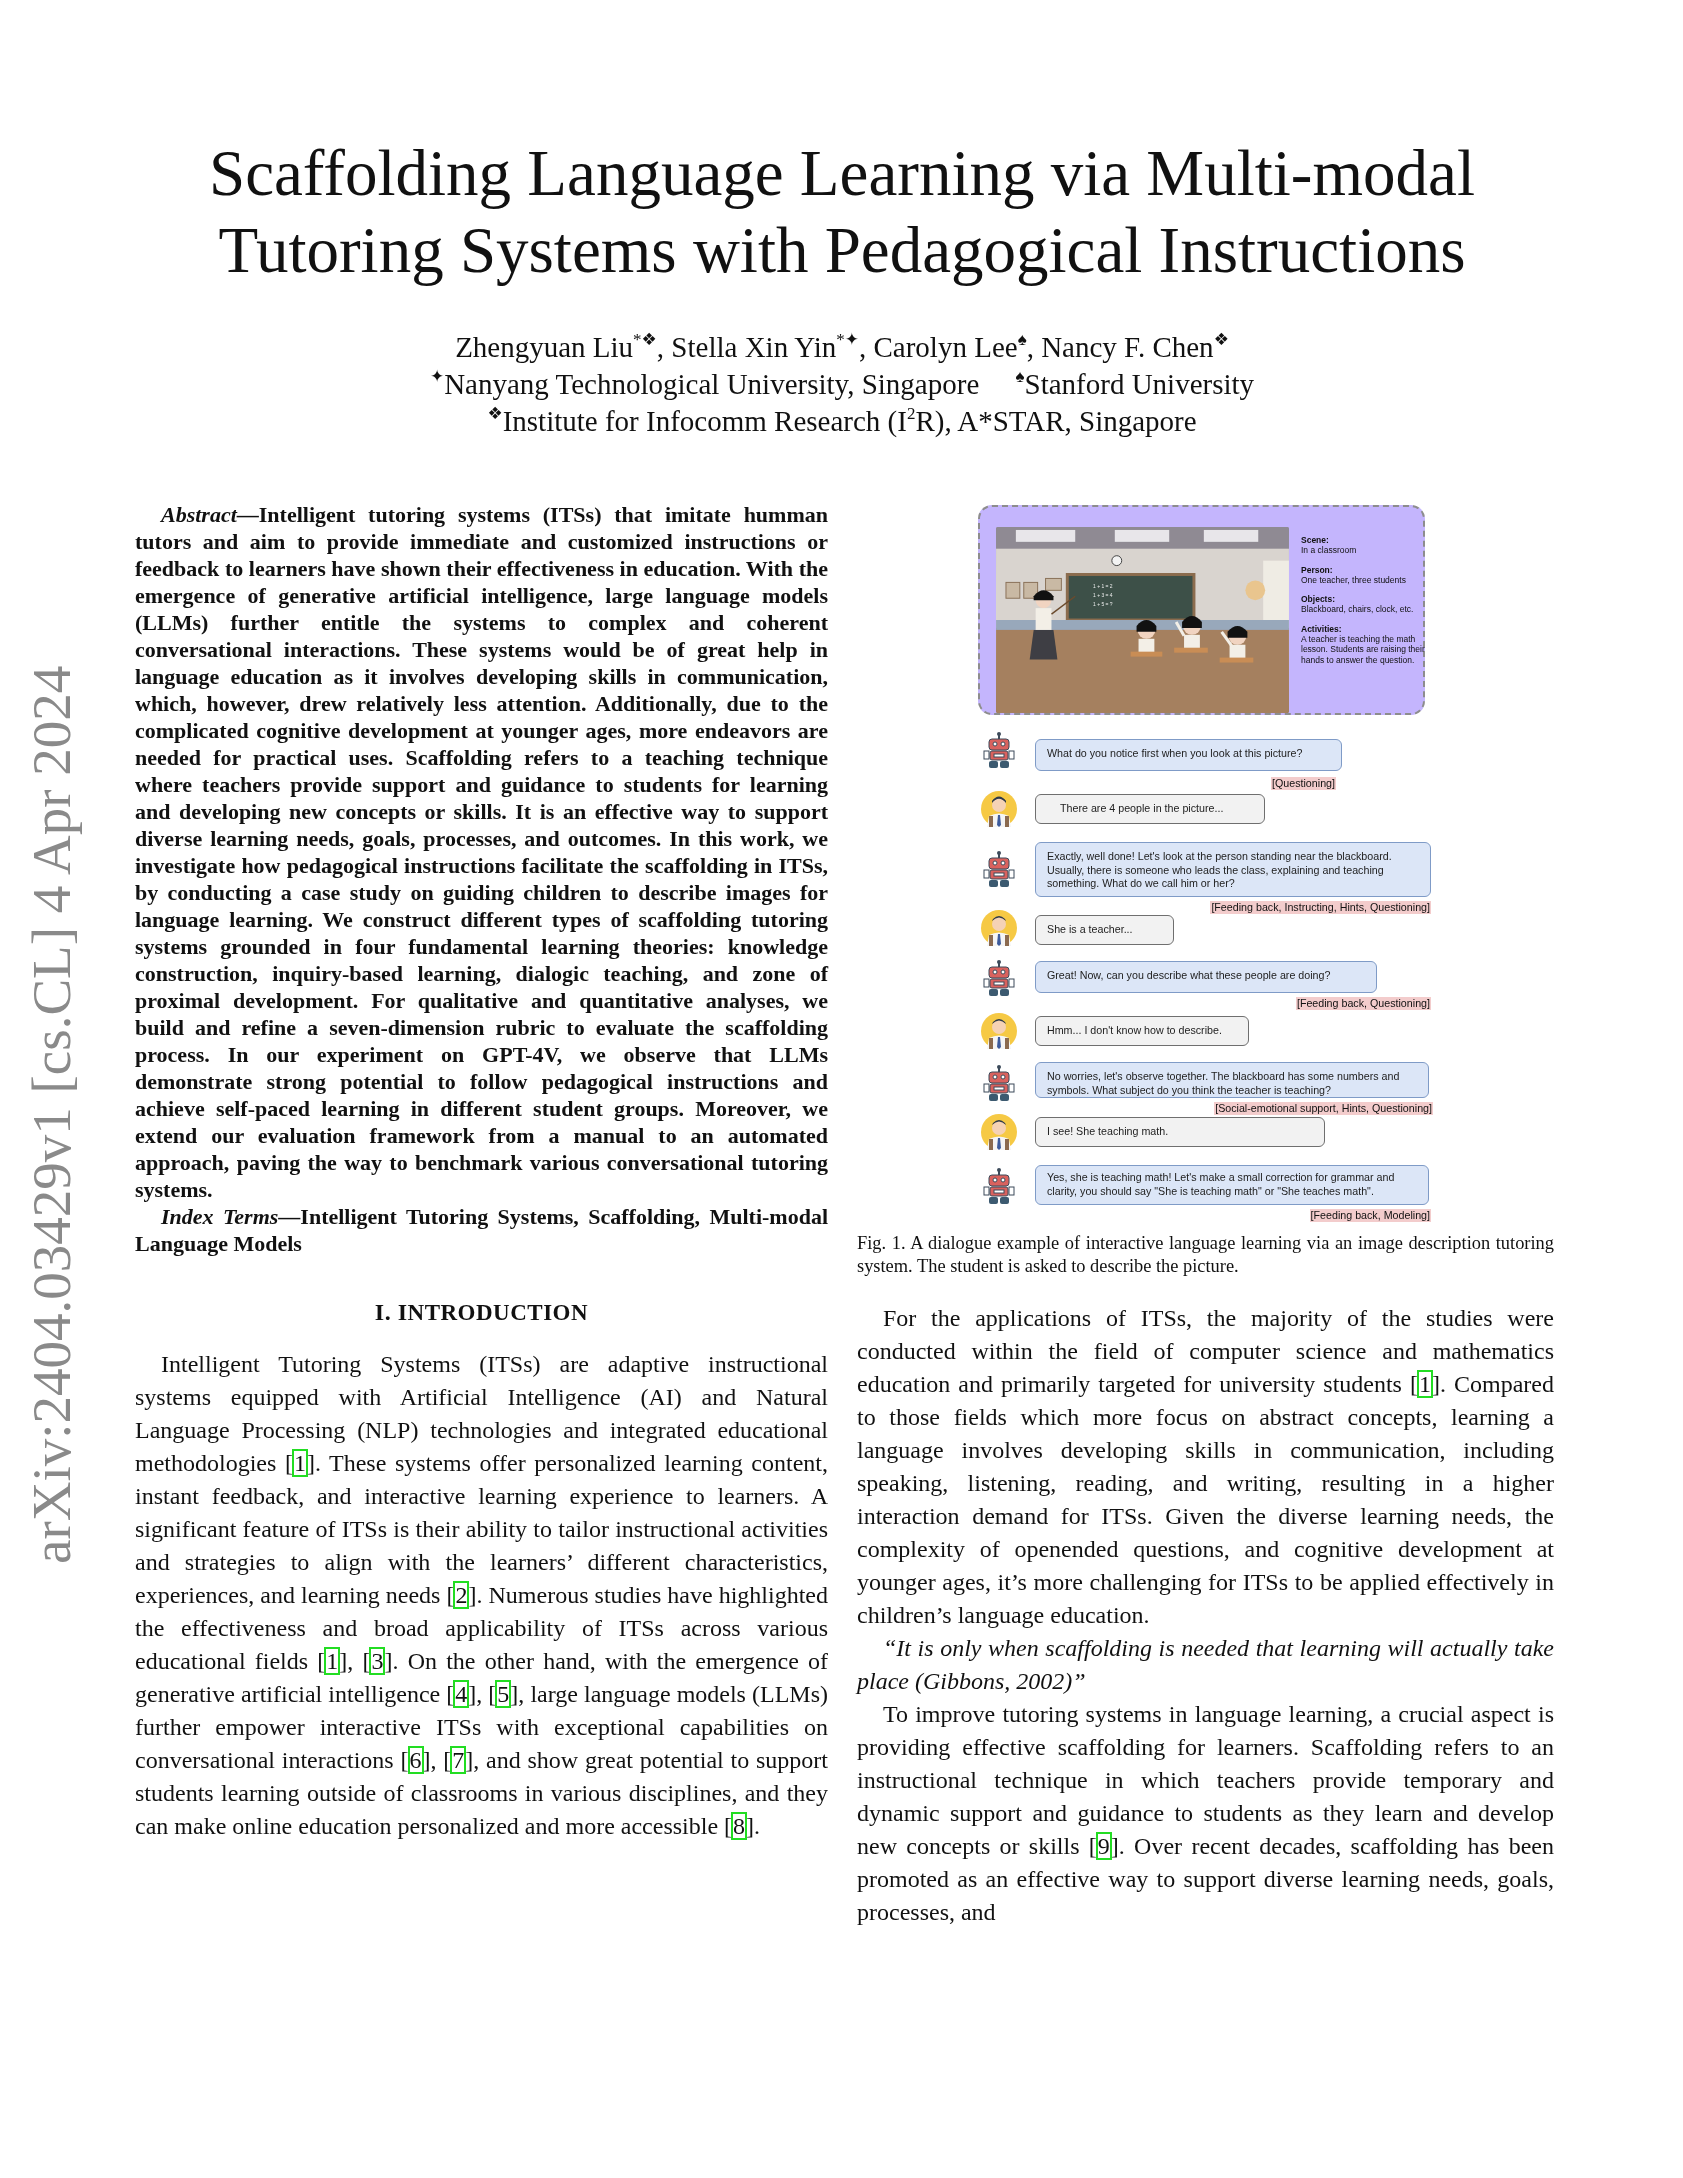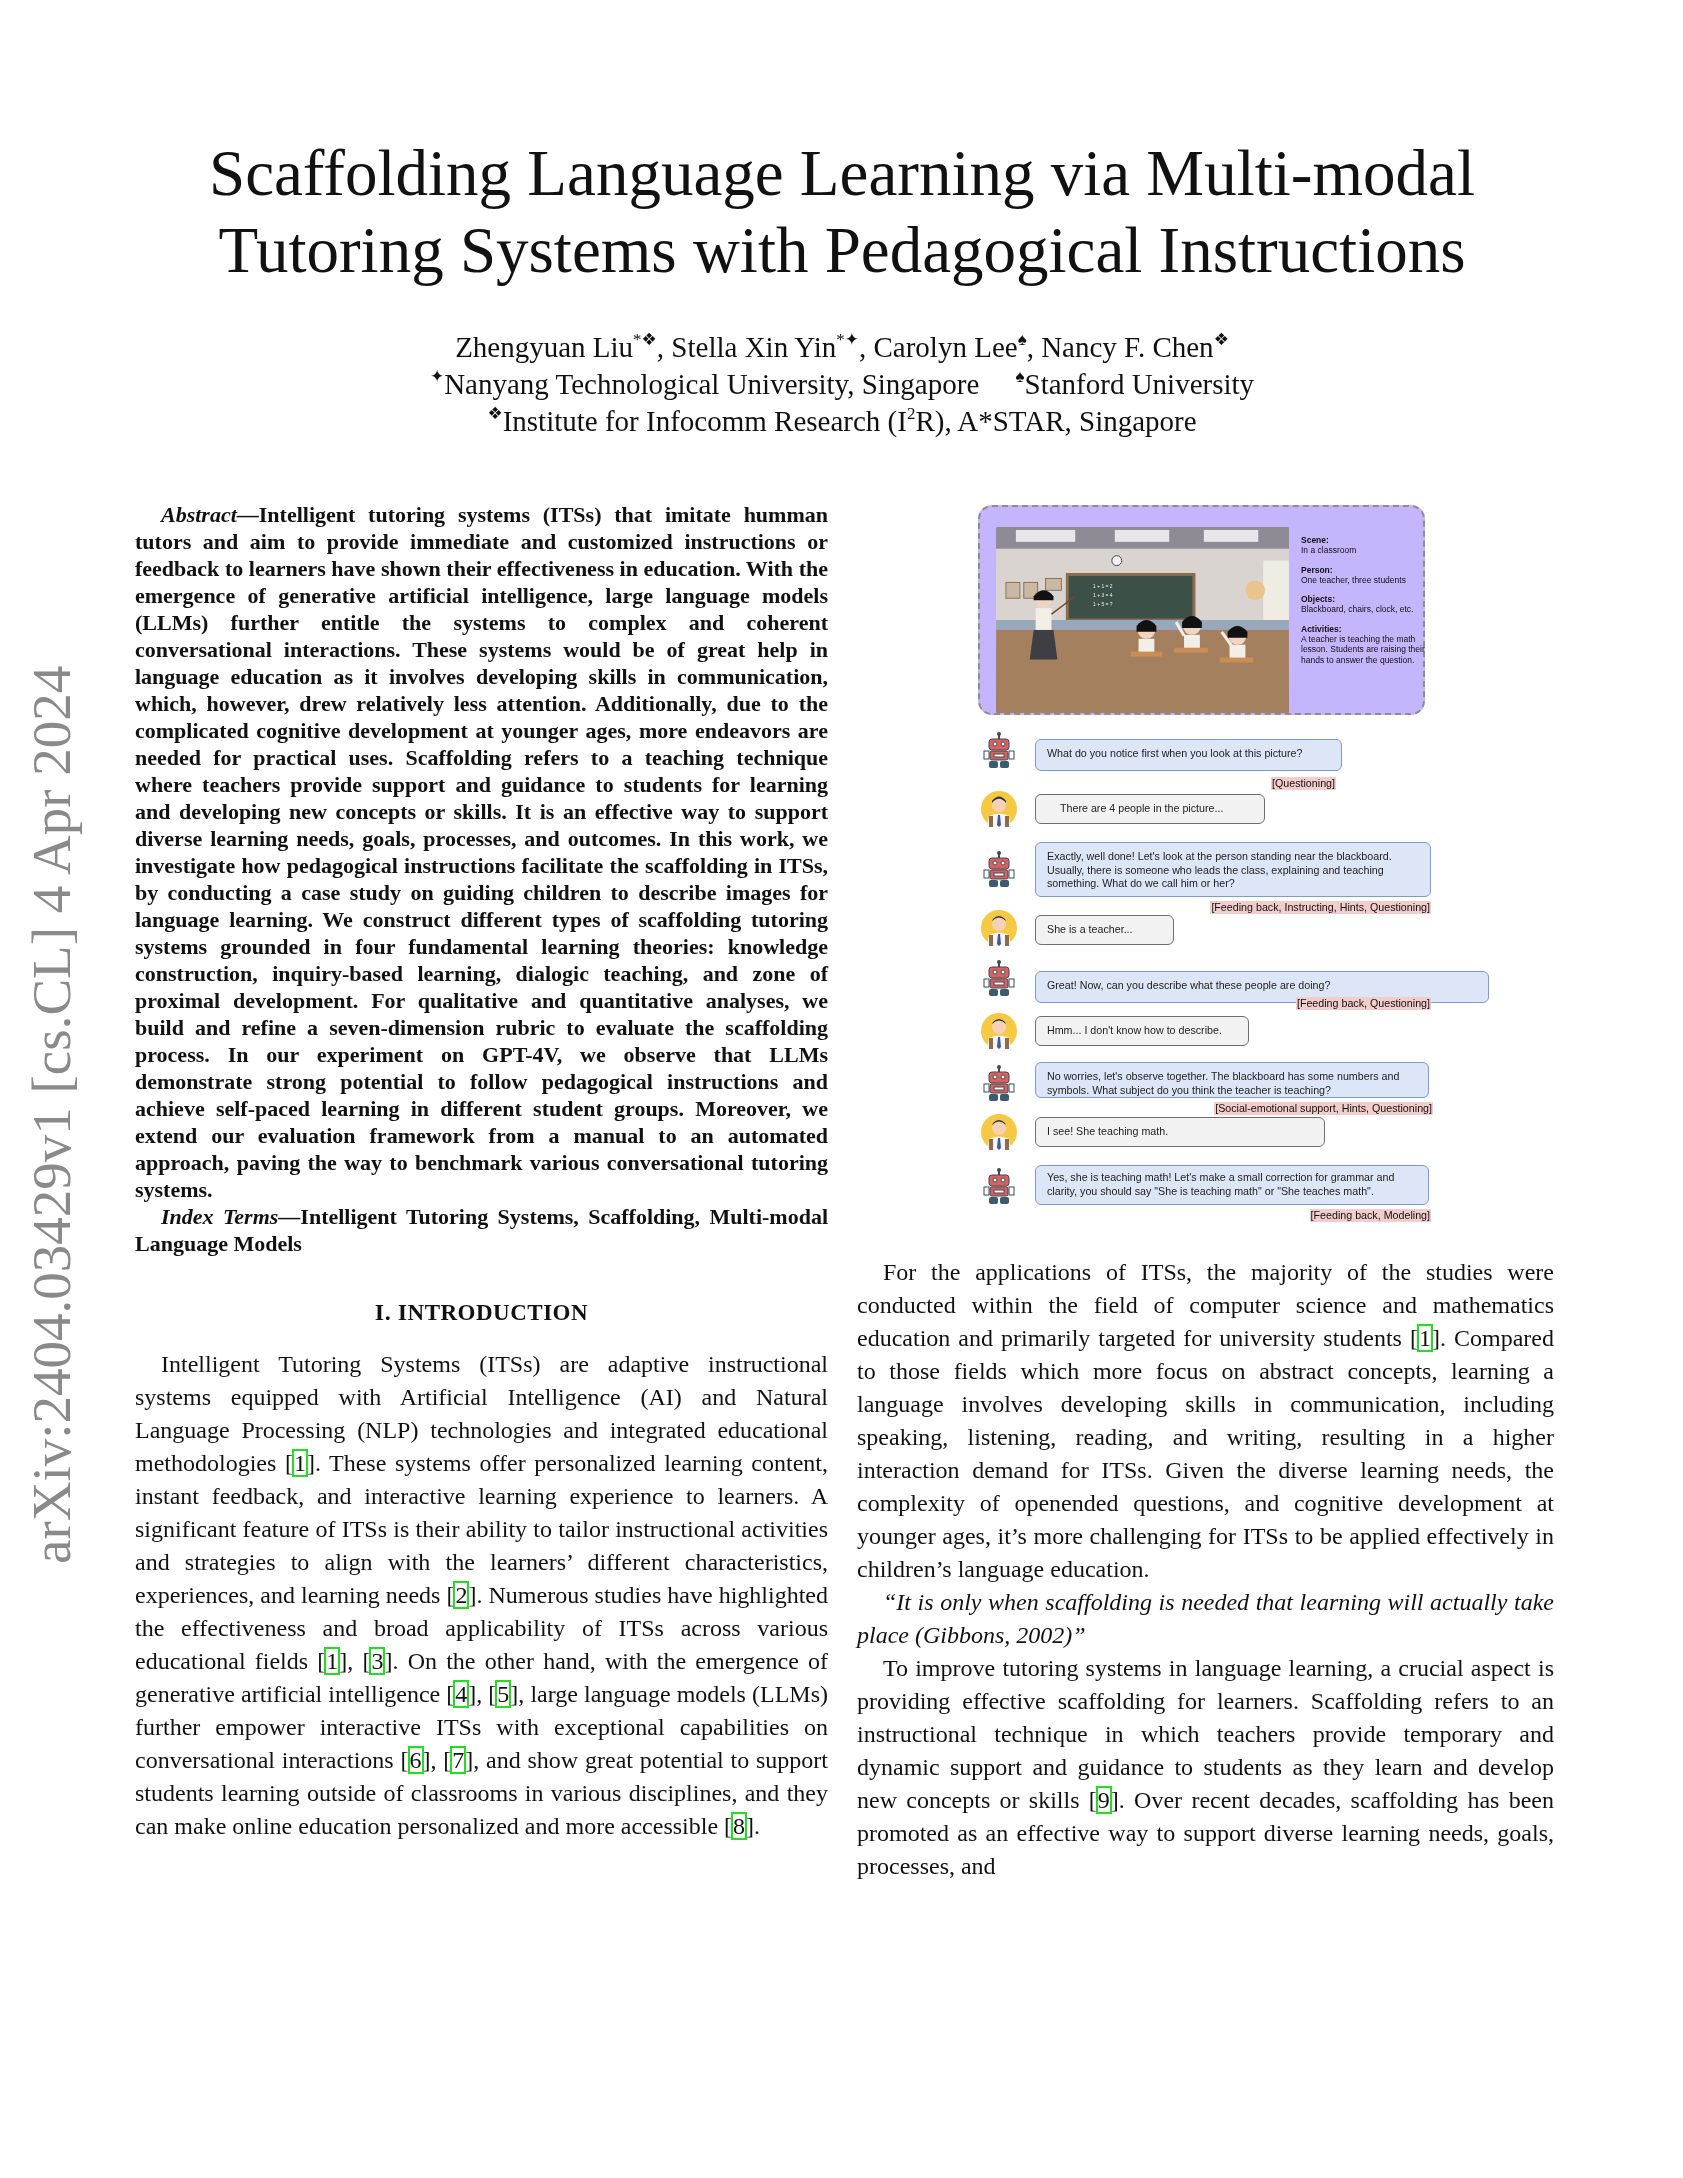--- a/index.html
+++ b/index.html
@@ -258,21 +258,21 @@
             <circle cx="15" cy="13" r="2" fill="#fff" stroke="#3c4a5a"></circle>
             <circle cx="23" cy="13" r="2" fill="#fff" stroke="#3c4a5a"></circle>
             <rect x="10" y="20" width="18" height="9" rx="2" fill="#d9625e" stroke="#3c4a5a"></rect>
             <rect x="14" y="23" width="10" height="3" fill="#fff" stroke="#3c4a5a"></rect>
             <rect x="4" y="20" width="5" height="8" fill="#fff" stroke="#3c4a5a"></rect>
             <rect x="29" y="20" width="5" height="8" fill="#fff" stroke="#3c4a5a"></rect>
             <rect x="9" y="30" width="9" height="7" rx="2" fill="#3c5a70"></rect>
             <rect x="20" y="30" width="9" height="7" rx="2" fill="#3c5a70"></rect>
           </svg>
       </div>
-      <div class="bubble tutor" style="top:12px; width:454px; height:32px;">Great! Now, can you describe what these people are doing?</div>
+      <div class="bubble tutor" style="top:2px; width:342px; height:32px;">Great! Now, can you describe what these people are doing?</div>
       <span class="tag" style="top:38px; right:12px;">[Feeding back, Questioning]</span>
     </div>
 
     <div class="turn" style="position:absolute; top:283px; left:0; width:475px;">
       <div class="avatar" style="top:0;">
         <svg width="38" height="38" viewBox="0 0 38 38">
             <circle cx="19" cy="19" r="18" fill="#f6c944"></circle>
             <circle cx="19" cy="15" r="7" fill="#f5d2b5"></circle>
             <path d="M12 12 Q19 5 26 12 L25 10 Q19 4 13 10 Z" fill="#2e3a4a"></path>
             <path d="M7 37 L9 26 Q19 21 29 26 L31 37 Z" fill="#f5f5f5"></path>
@@ -335,18 +335,19 @@
             <rect x="20" y="30" width="9" height="7" rx="2" fill="#3c5a70"></rect>
           </svg>
       </div>
       <div class="bubble tutor" style="top:4px; width:394px; height:40px; padding-top:5px;">Yes, she is teaching math! Let's make a small correction for grammar and clarity, you should say "She is teaching math" or "She teaches math".</div>
       <span class="tag" style="top:48px; right:12px;">[Feeding back, Modeling]</span>
     </div>
   </div>
 </div>
 
 <div class="col-right">
+  <p class="caption">Fig. 1.  A dialogue example of interactive language learning via an image description tutoring system. The student is asked to describe the picture.</p>
   <div style="height:24px;"></div>
   <p class="body-text" id="para2">For the applications of ITSs, the majority of the studies were conducted within the field of computer science and mathemat­ics education and primarily targeted for university students [<span class="cite">1</span>]. Compared to those fields which more focus on abstract concepts, learning a language involves developing skills in communication, including speaking, listening, reading, and writing, resulting in a higher interaction demand for ITSs. Given the diverse learning needs, the complexity of open­ended questions, and cognitive development at younger ages, it’s more challenging for ITSs to be applied effectively in children’s language education.</p>
   <p class="body-text quote">“It is only when scaffolding is needed that learning will actually take place (Gibbons, 2002)”</p>
   <p class="body-text" id="para3">To improve tutoring systems in language learning, a crucial aspect is providing effective scaffolding for learners. Scaffold­ing refers to an instructional technique in which teachers pro­vide temporary and dynamic support and guidance to students as they learn and develop new concepts or skills [<span class="cite">9</span>]. Over recent decades, scaffolding has been promoted as an effective way to support diverse learning needs, goals, processes, and</p>
 </div>
 
 
 </body></html>

